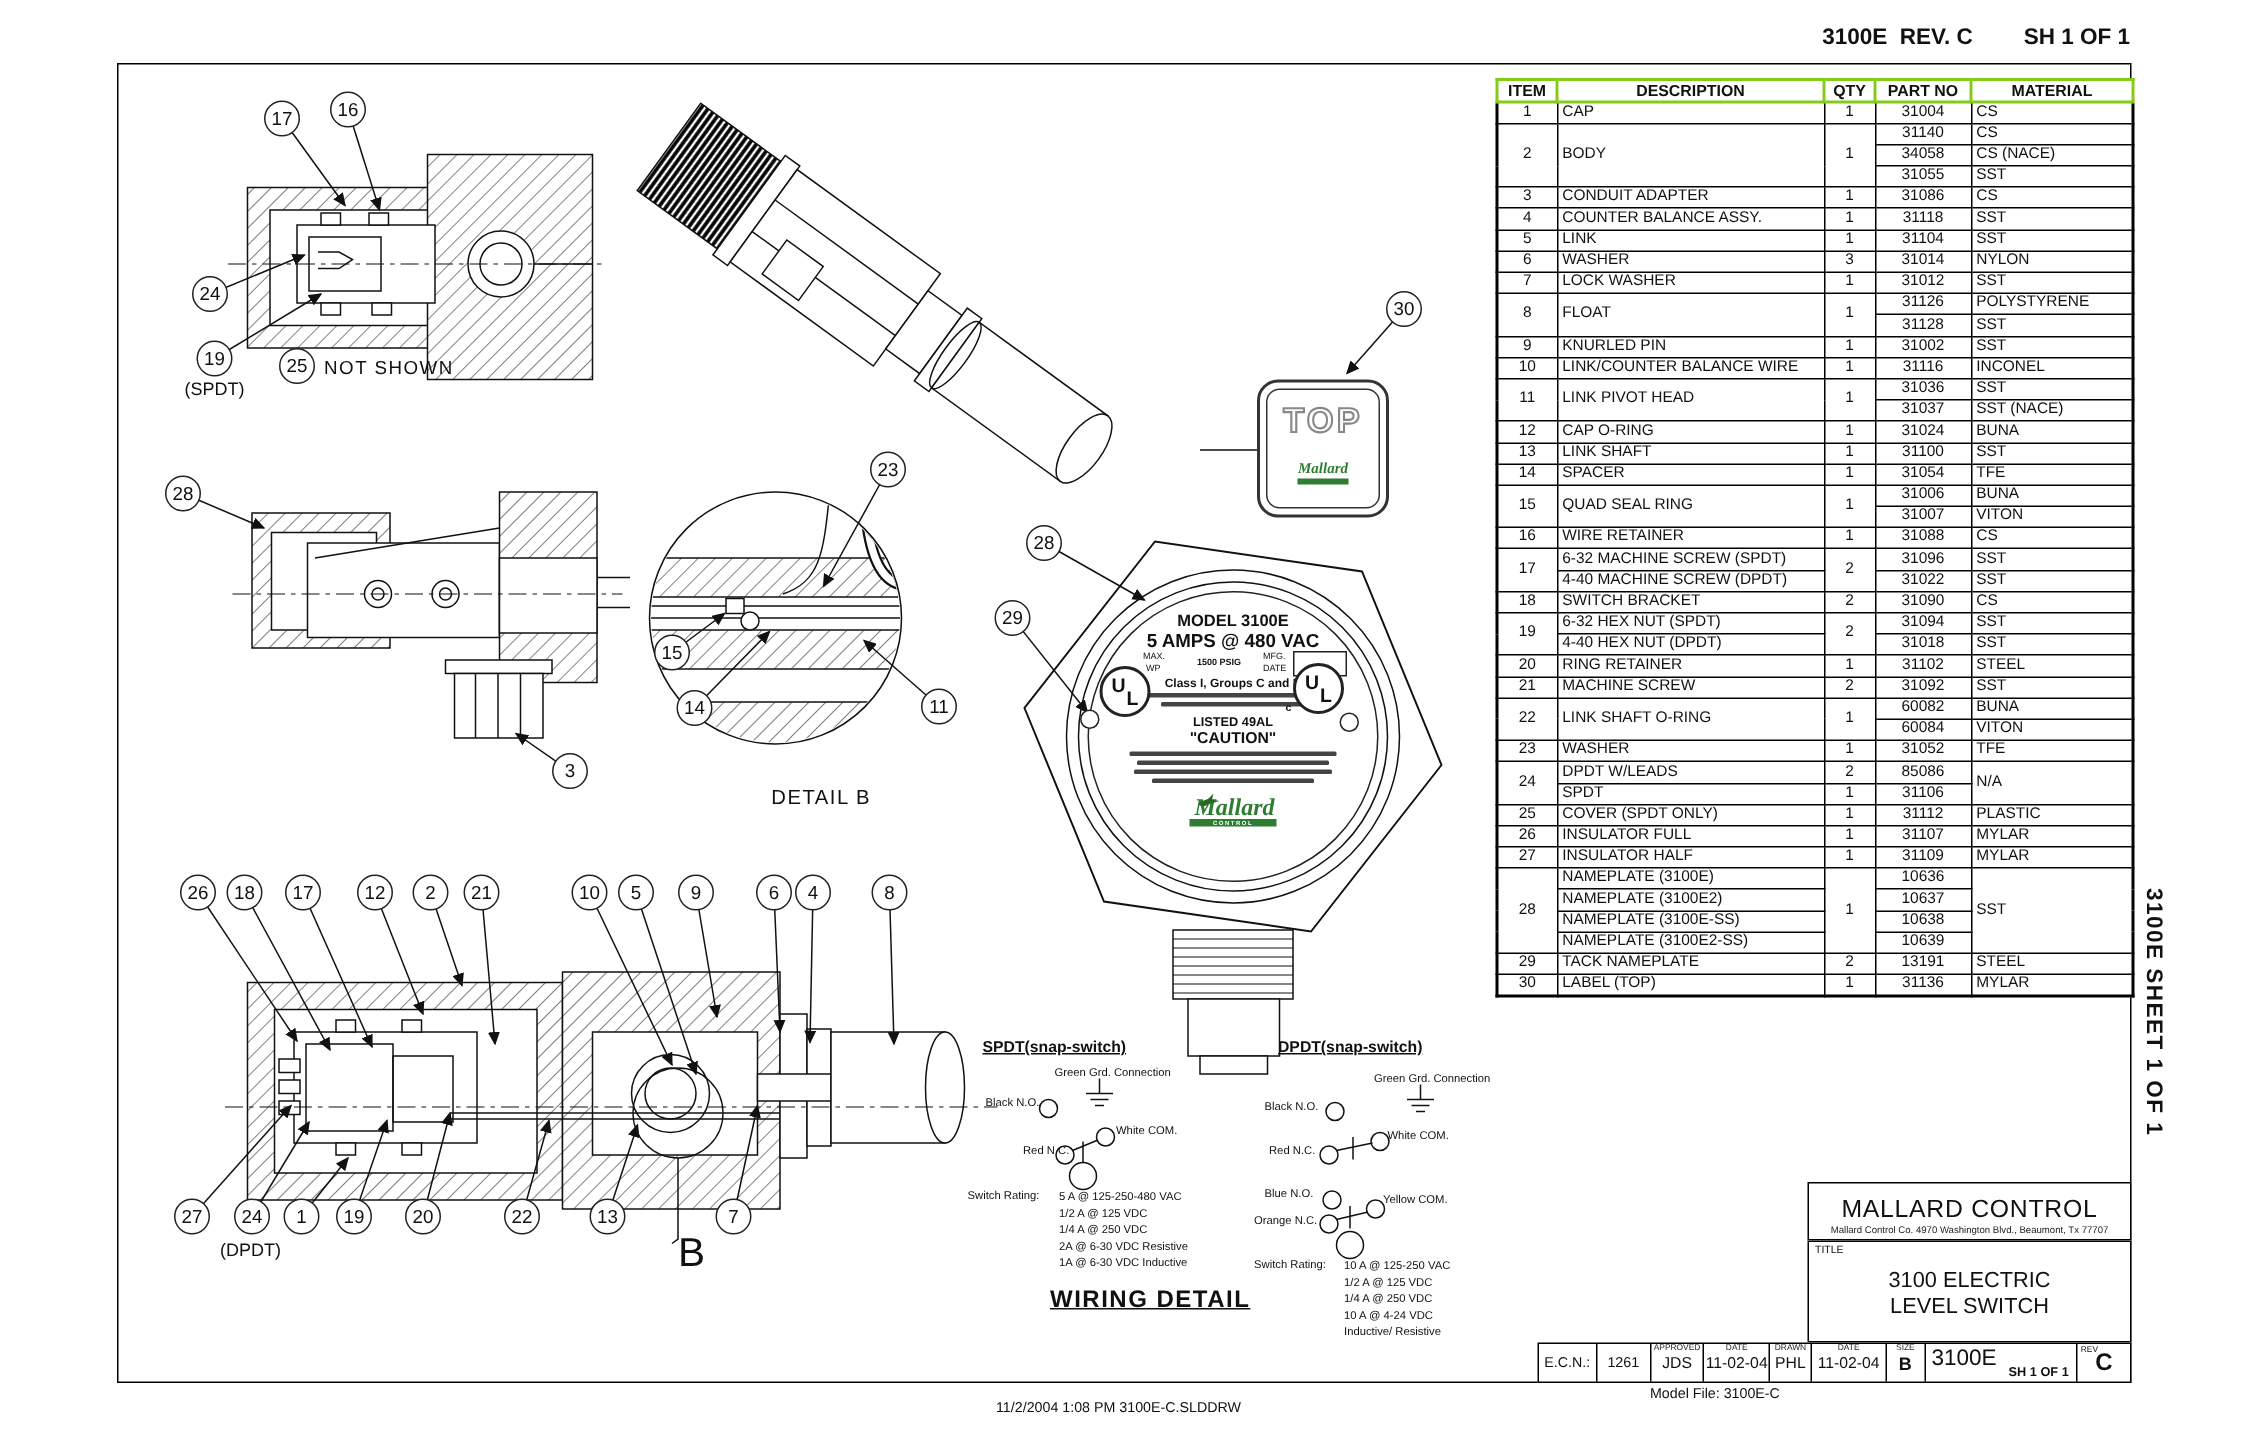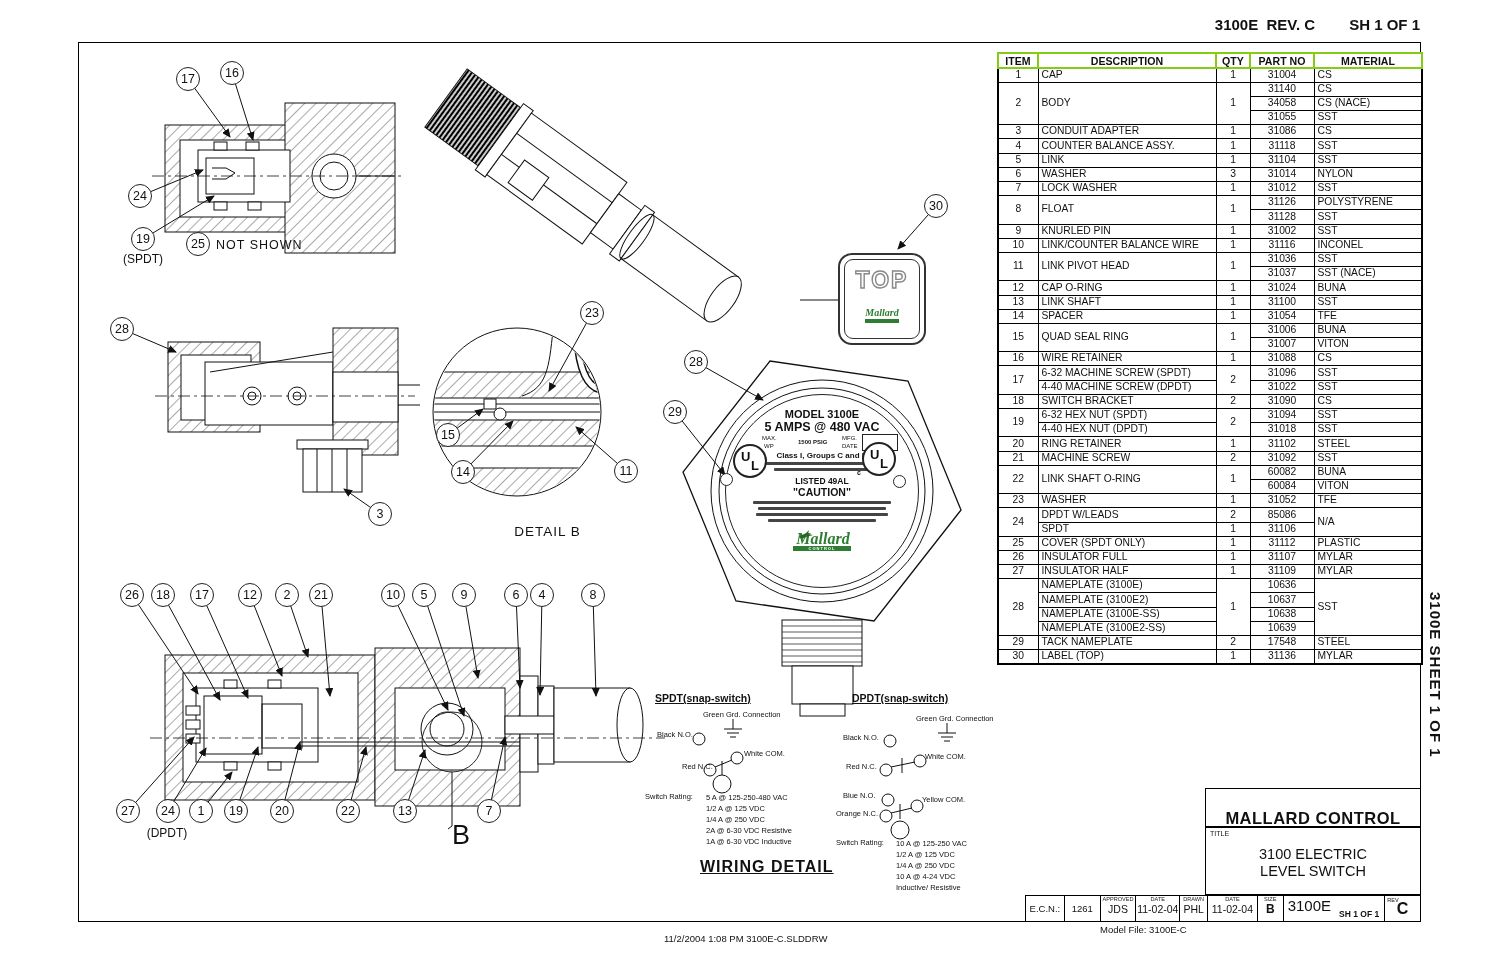--- a/index.html
+++ b/index.html
@@ -29,21 +29,21 @@
   #parts{position:absolute;left:997px;top:52px;width:424px;border-collapse:collapse;
      font-size:10.3px;z-index:6;background:#fff;border:2px solid #000;table-layout:fixed;}
   #parts th{border:2px solid #84cc16;font-size:10.6px;font-weight:bold;padding:0 2px;height:15px;}
   #parts td{border:1px solid #000;padding:0 3px;height:14.2px;line-height:1.05;overflow:hidden;white-space:nowrap;}
   td.c-item,td.c-qty,td.c-part{text-align:center;}
   td.c-desc,td.c-mat{text-align:left;}
 
   
   .tb{position:absolute;border:1.6px solid #000;background:#fff;z-index:6;}
   #tb-co{left:1205px;top:788px;width:216px;height:39px;}
-  #tb-co .co{font-weight:bold;font-size:16.5px;text-align:center;margin-top:20px;letter-spacing:.5px;}
+  #tb-co .co{font-weight:normal;font-size:16.5px;text-align:center;margin-top:8px;letter-spacing:.5px;}
   #tb-co .ad{font-size:6.4px;text-align:center;margin-top:1px;color:#222;}
   #tb-ti{left:1205px;top:827px;width:216px;height:68px;}
   #tb-ti .tl{font-size:7px;margin:2px 0 0 4px;}
   #tb-ti .t1,#tb-ti .t2{font-size:14.5px;text-align:center;line-height:17px;}
   #tb-ecn{left:1025px;top:895px;width:396px;height:27px;display:flex;}
   .ecell{border-left:1px solid #000;height:100%;position:relative;overflow:hidden;}
   .ecell:first-child{border-left:none;}
   .e-top{font-size:5.6px;text-align:center;line-height:7px;color:#222;}
   .e-val{font-size:10.5px;text-align:center;line-height:12px;}
   .e-one{display:flex;align-items:center;justify-content:center;height:100%;font-size:9.5px;}
@@ -633,21 +633,21 @@
         <td class="c-part">10638</td>
       </tr>
       <tr>
         <td class="c-desc">NAMEPLATE (3100E2-SS)</td>
         <td class="c-part">10639</td>
       </tr>
       <tr>
         <td class="c-item">29</td>
         <td class="c-desc">TACK NAMEPLATE</td>
         <td class="c-qty">2</td>
-        <td class="c-part">17548</td>
+        <td class="c-part">13191</td>
         <td class="c-mat">STEEL</td>
       </tr>
       <tr>
         <td class="c-item">30</td>
         <td class="c-desc">LABEL (TOP)</td>
         <td class="c-qty">1</td>
         <td class="c-part">31136</td>
         <td class="c-mat">MYLAR</td>
       </tr>
     </tbody>

